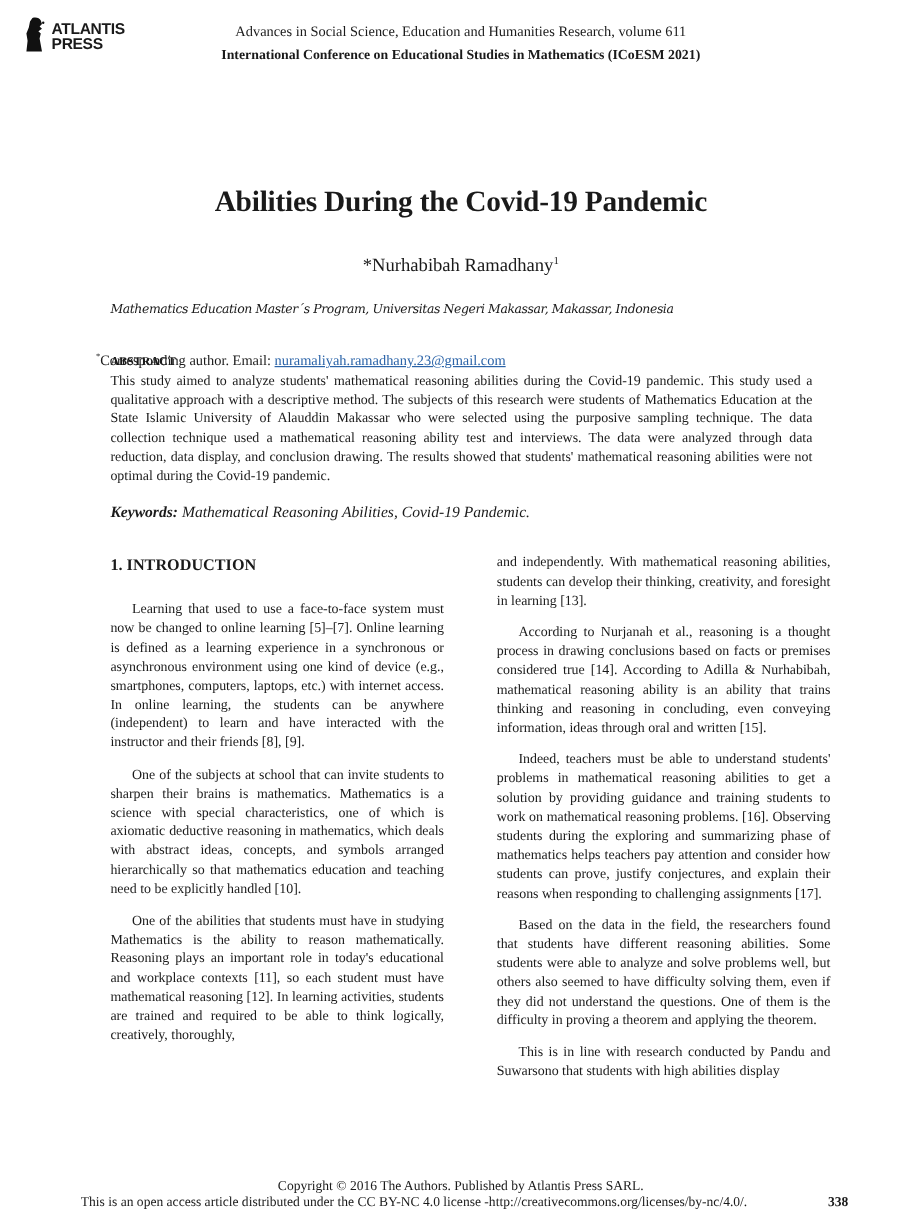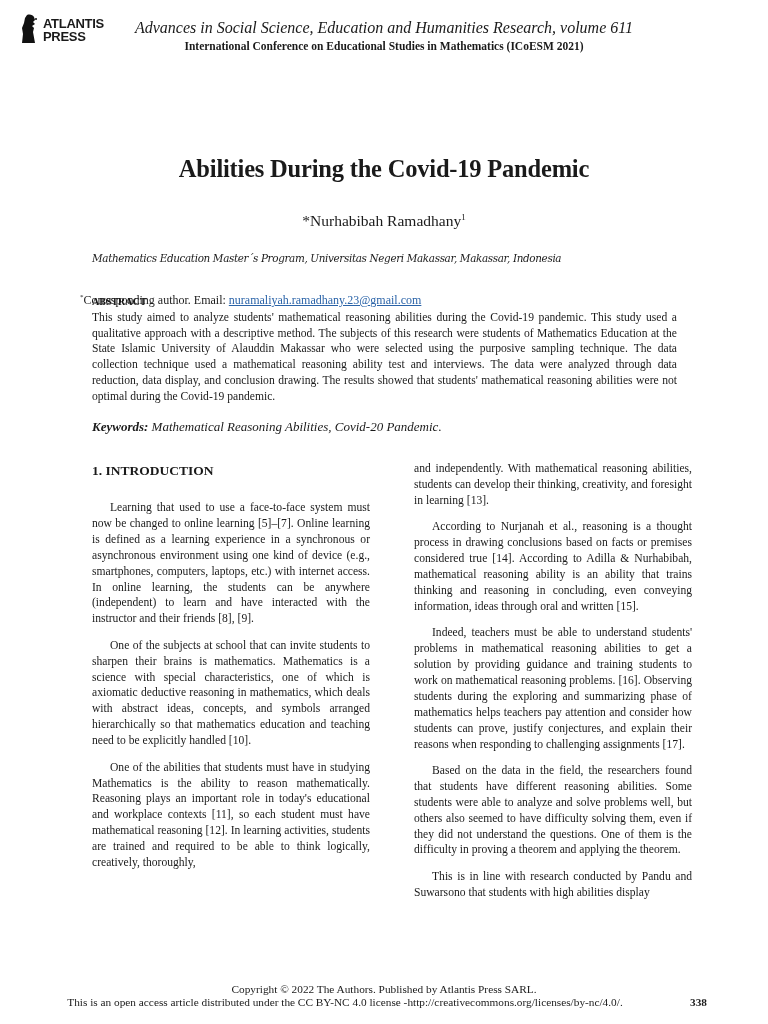--- a/index.html
+++ b/index.html
@@ -10,21 +10,21 @@
   .logo { position: absolute; left: 20px; top: 14px; display: flex; align-items: flex-start; }
   .logo-mark { width: 20px; height: 30px; }
   .logo-text {
     font-family: "Liberation Sans", "DejaVu Sans", sans-serif; font-weight: bold;
     font-size: 13px; line-height: 13px; letter-spacing: -0.3px; margin-left: 3px; margin-top: 3px;
     text-align: left;
   }
   .running-head {
     position: absolute; left: 0; width: 768px; text-align: center;
   }
-  .series { top: 19px; font-style: italic; font-size: 16px; }
+  .series { top: 19px; font-size: 12px; }
   .conference { top: 40px; font-weight: bold; font-size: 11.5px; }
 
   .title {
     position: absolute; top: 154px; left: 0; width: 768px; text-align: center;
     font-weight: bold; font-size: 24.5px; line-height: 29px; letter-spacing: -0.2px;
   }
   .author {
     position: absolute; top: 212px; left: 0; width: 768px; text-align: center;
     font-size: 15.5px;
   }
@@ -87,32 +87,32 @@
 </div>
 
 <div class="author"><span>*Nurhabibah Ramadhany</span><sup>1</sup></div>
 
 <div class="affiliation">Mathematics Education Master´s Program, Universitas Negeri Makassar, Makassar, Indonesia</div>
 <div class="corresponding"><sup>*</sup><span>Corresponding author. Email: </span><a>nuramaliyah.ramadhany.23@gmail.com</a></div>
 
 <div class="abstract-head">ABSTRACT</div>
 <div class="abstract-body">This study aimed to analyze students' mathematical reasoning abilities during the Covid-19 pandemic. This study used a qualitative approach with a descriptive method. The subjects of this research were students of Mathematics Education at the State Islamic University of Alauddin Makassar who were selected using the purposive sampling technique. The data collection technique used a mathematical reasoning ability test and interviews. The data were analyzed through data reduction, data display, and conclusion drawing. The results showed that students' mathematical reasoning abilities were not optimal during the Covid-19 pandemic.</div>
 
-<div class="keywords"><b>Keywords:</b><span> Mathematical Reasoning Abilities, Covid-20 Pandemic.</span></div>
+<div class="keywords"><b>Keywords:</b><span> Mathematical Reasoning Abilities, Covid-19 Pandemic.</span></div>
 
 <div class="col col-left">
   <div class="section-head">1. INTRODUCTION</div>
   <p>Learning that used to use a face-to-face system must now be changed to online learning [5]–[7]. Online learning is defined as a learning experience in a synchronous or asynchronous environment using one kind of device (e.g., smartphones, computers, laptops, etc.) with internet access. In online learning, the students can be anywhere (independent) to learn and have interacted with the instructor and their friends [8], [9].</p>
   <p>One of the subjects at school that can invite students to sharpen their brains is mathematics. Mathematics is a science with special characteristics, one of which is axiomatic deductive reasoning in mathematics, which deals with abstract ideas, concepts, and symbols arranged hierarchically so that mathematics education and teaching need to be explicitly handled [10].</p>
   <p>One of the abilities that students must have in studying Mathematics is the ability to reason mathematically. Reasoning plays an important role in today's educational and workplace contexts [11], so each student must have mathematical reasoning [12]. In learning activities, students are trained and required to be able to think logically, creatively, thoroughly,</p>
 </div>
 
 <div class="col col-right">
   <p class="cont">and independently. With mathematical reasoning abilities, students can develop their thinking, creativity, and foresight in learning [13].</p>
   <p>According to Nurjanah et al., reasoning is a thought process in drawing conclusions based on facts or premises considered true [14]. According to Adilla &amp; Nurhabibah, mathematical reasoning ability is an ability that trains thinking and reasoning in concluding, even conveying information, ideas through oral and written [15].</p>
   <p>Indeed, teachers must be able to understand students' problems in mathematical reasoning abilities to get a solution by providing guidance and training students to work on mathematical reasoning problems. [16]. Observing students during the exploring and summarizing phase of mathematics helps teachers pay attention and consider how students can prove, justify conjectures, and explain their reasons when responding to challenging assignments [17].</p>
   <p>Based on the data in the field, the researchers found that students have different reasoning abilities. Some students were able to analyze and solve problems well, but others also seemed to have difficulty solving them, even if they did not understand the questions. One of them is the difficulty in proving a theorem and applying the theorem.</p>
   <p>This is in line with research conducted by Pandu and Suwarsono that students with high abilities display</p>
 </div>
 
-<div class="footer footer-1">Copyright © 2022 The Authors. Published by Atlantis Press SARL.</div>
+<div class="footer footer-1">Copyright © 2016 The Authors. Published by Atlantis Press SARL.</div>
 <div class="footer footer-2">This is an open access article distributed under the CC BY-NC 4.0 license -http://creativecommons.org/licenses/by-nc/4.0/.</div>
 <div class="page-number">338</div>
 
 </body></html>

